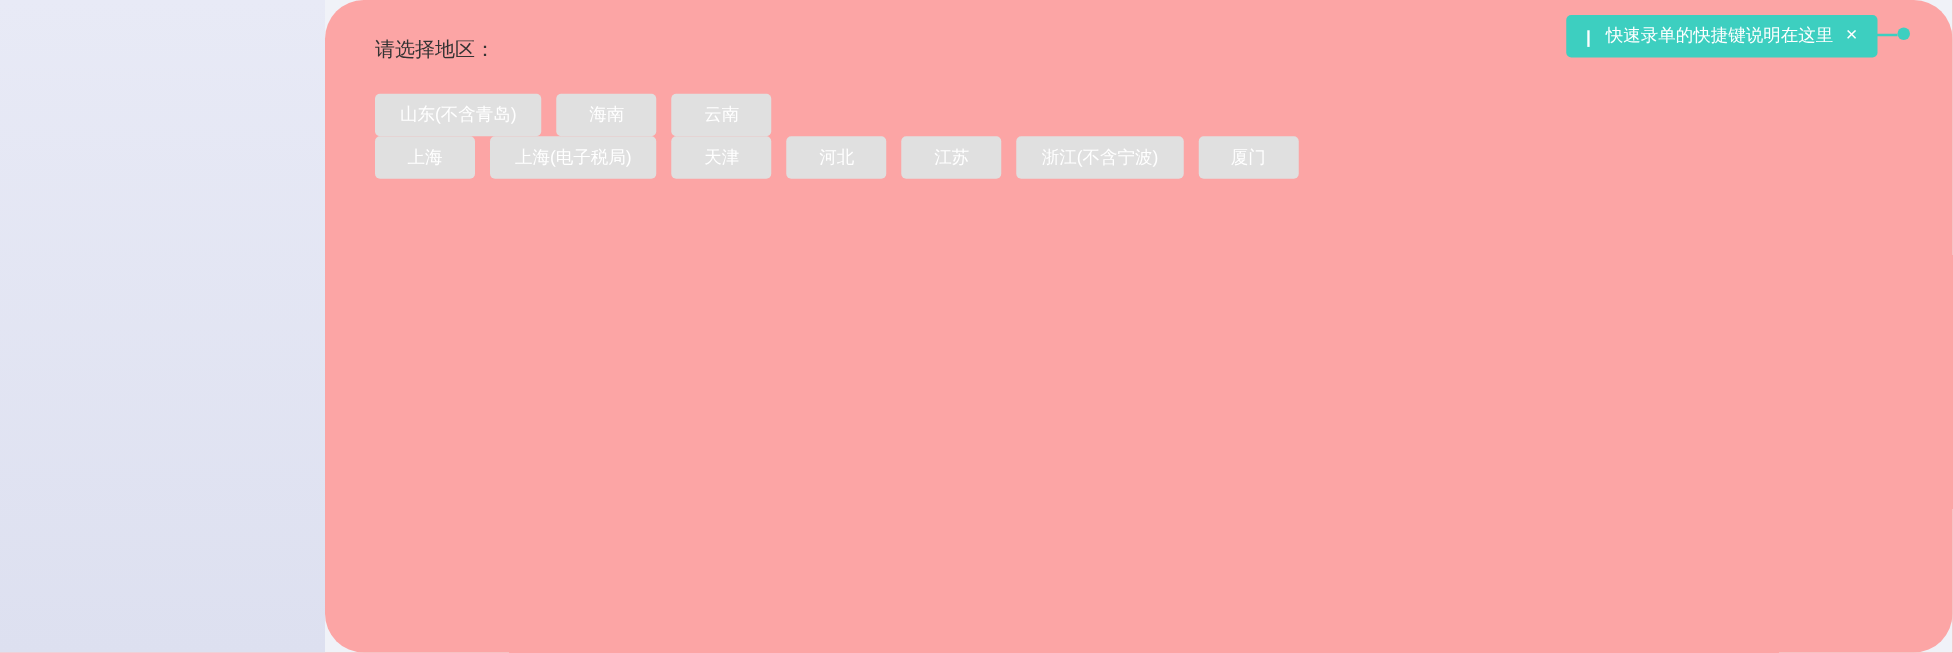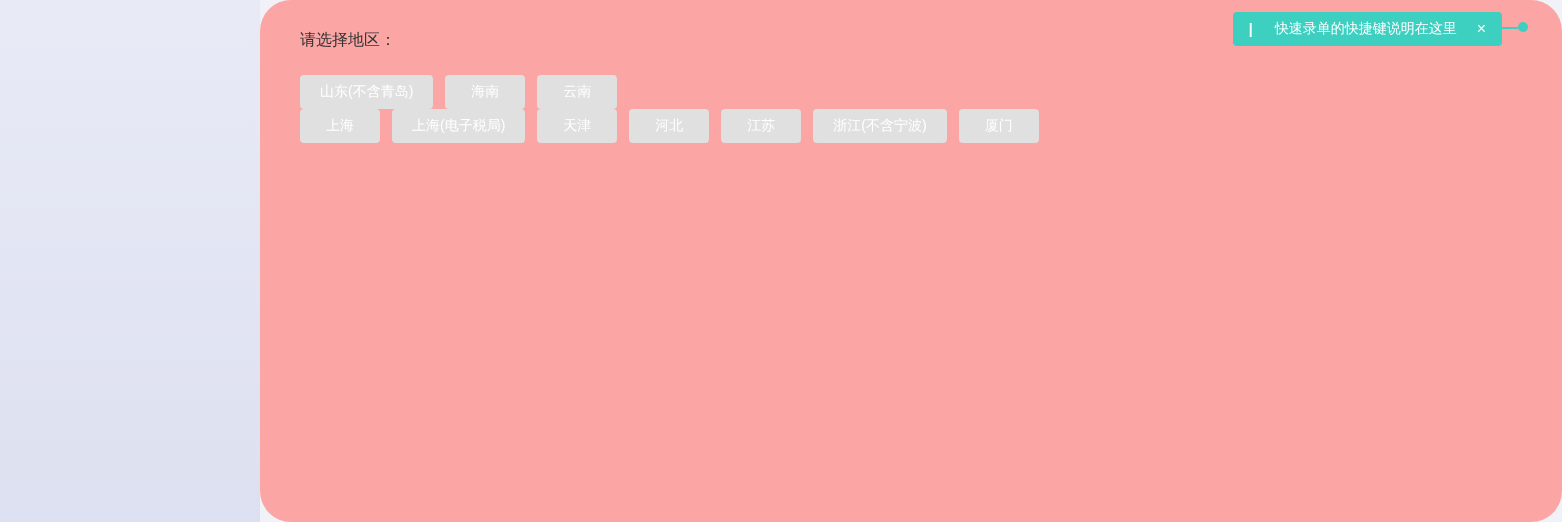--- a/index.html
+++ b/index.html
@@ -68,21 +68,21 @@
       position: absolute;
       top: 12px;
       right: 60px;
       background: #3dcfc0;
       color: #fff;
       font-size: 14px;
       padding: 8px 16px;
       border-radius: 4px;
       display: flex;
       align-items: center;
-      gap: 20px;
+      gap: 10px;
       white-space: nowrap;
     }
 
     .tooltip-bar::before {
       content: "|";
       font-weight: bold;
       margin-right: 2px;
     }
 
     .tooltip-close {

